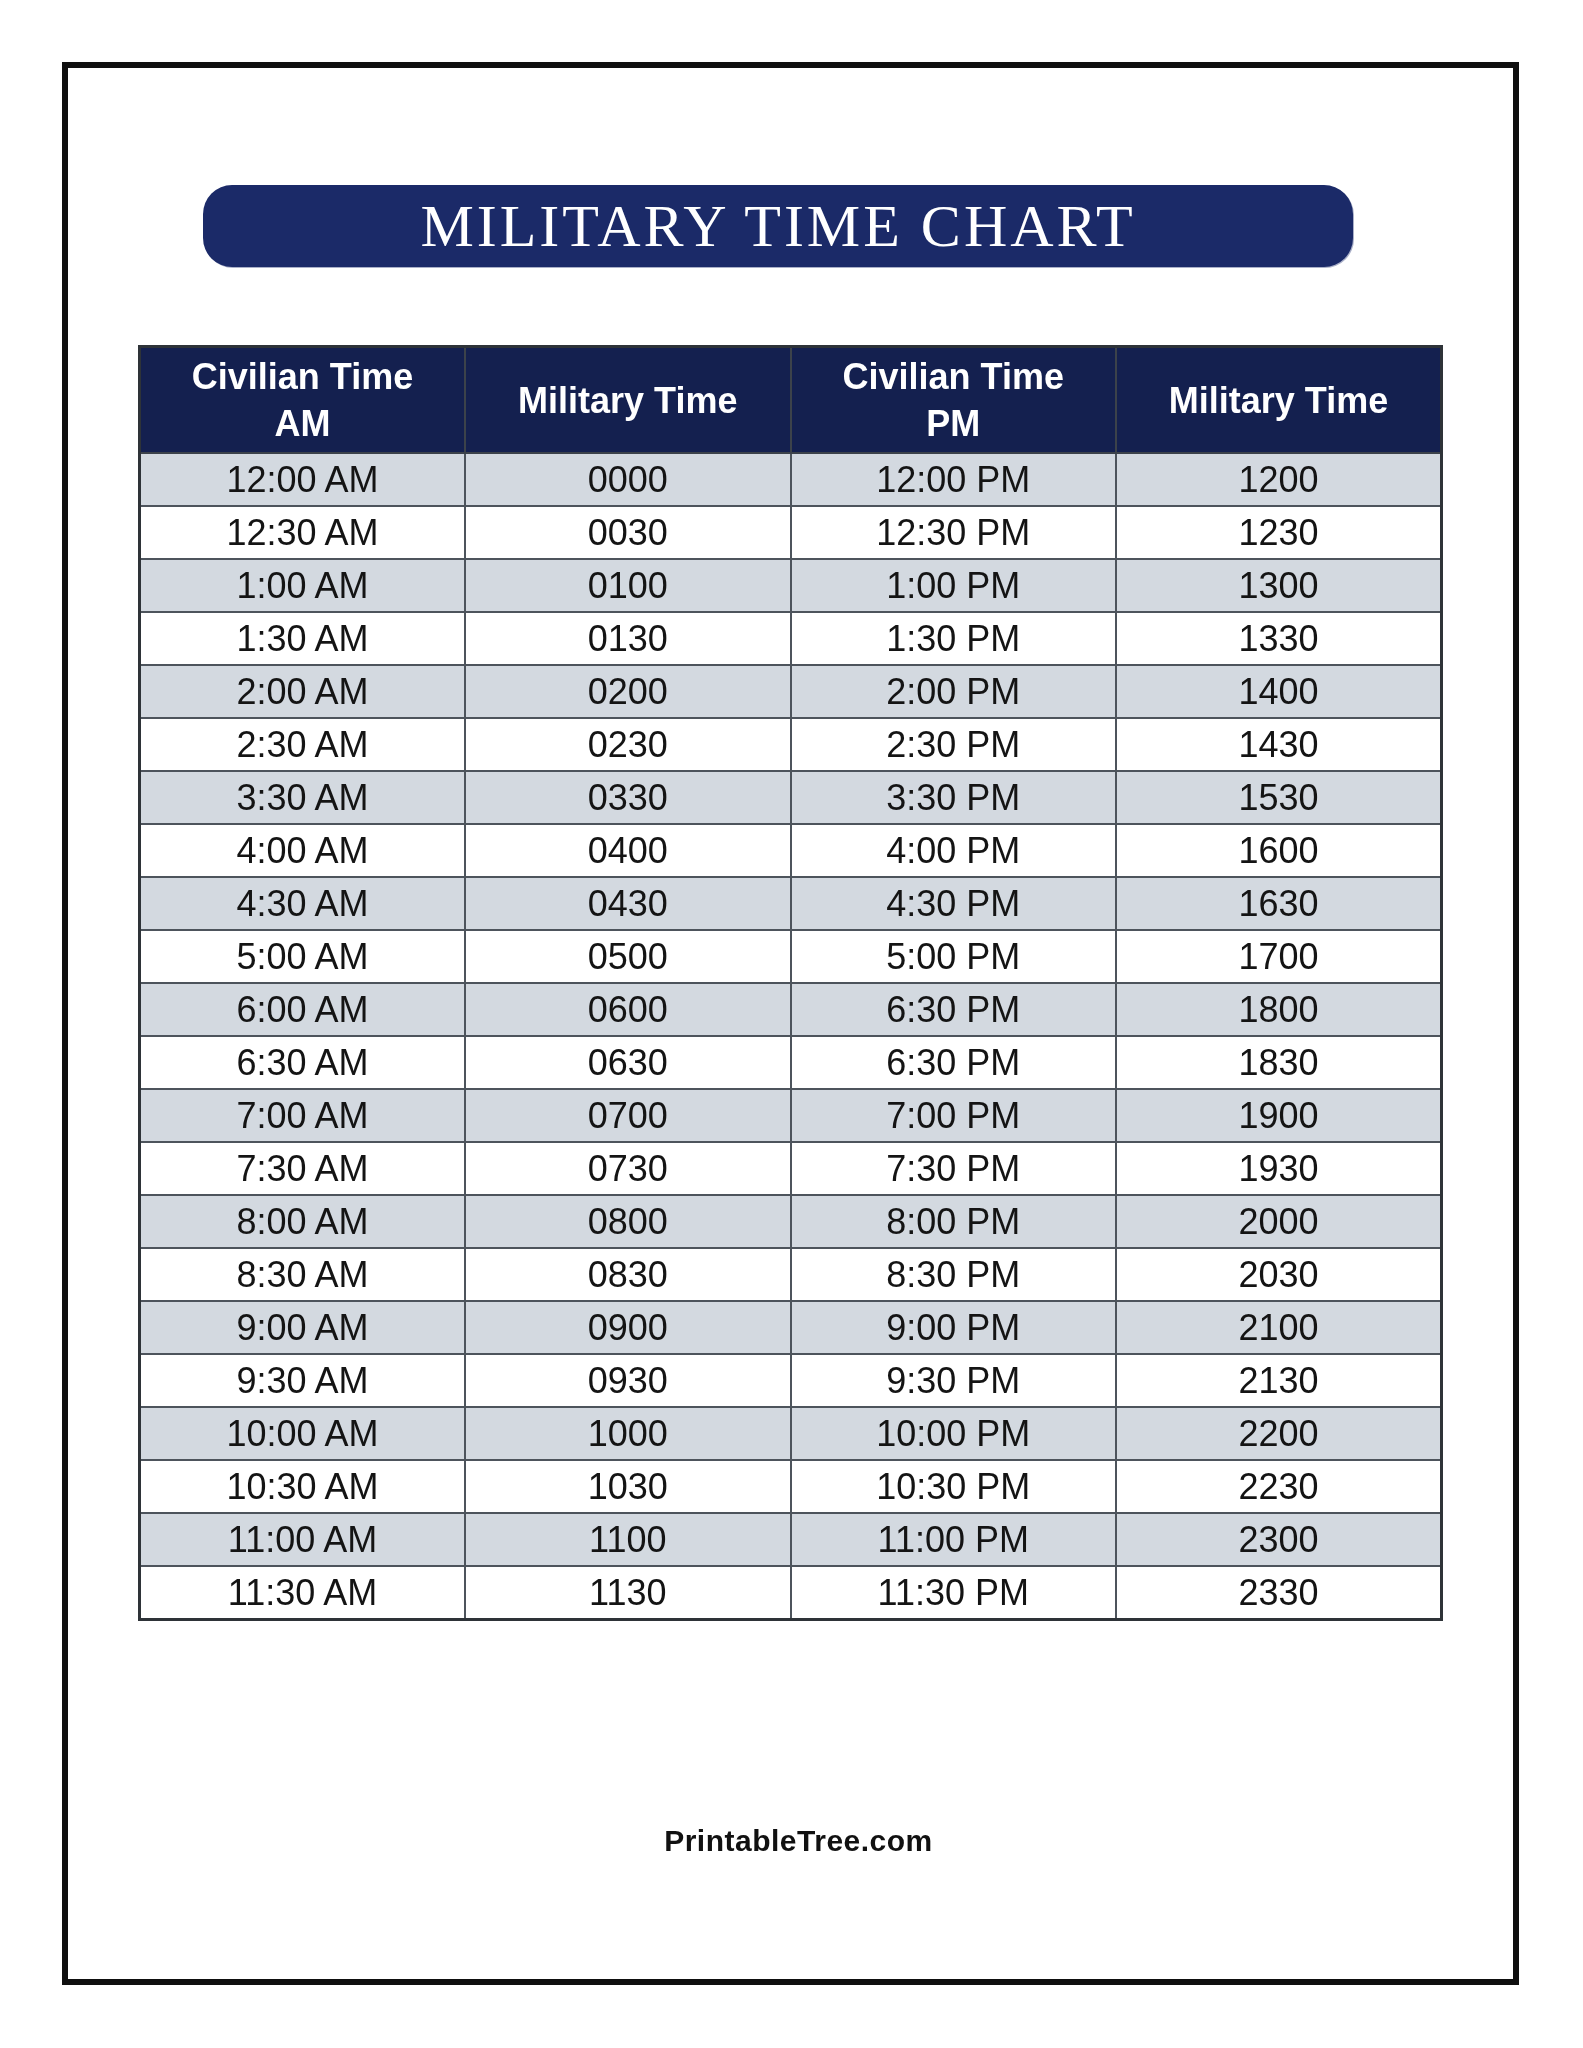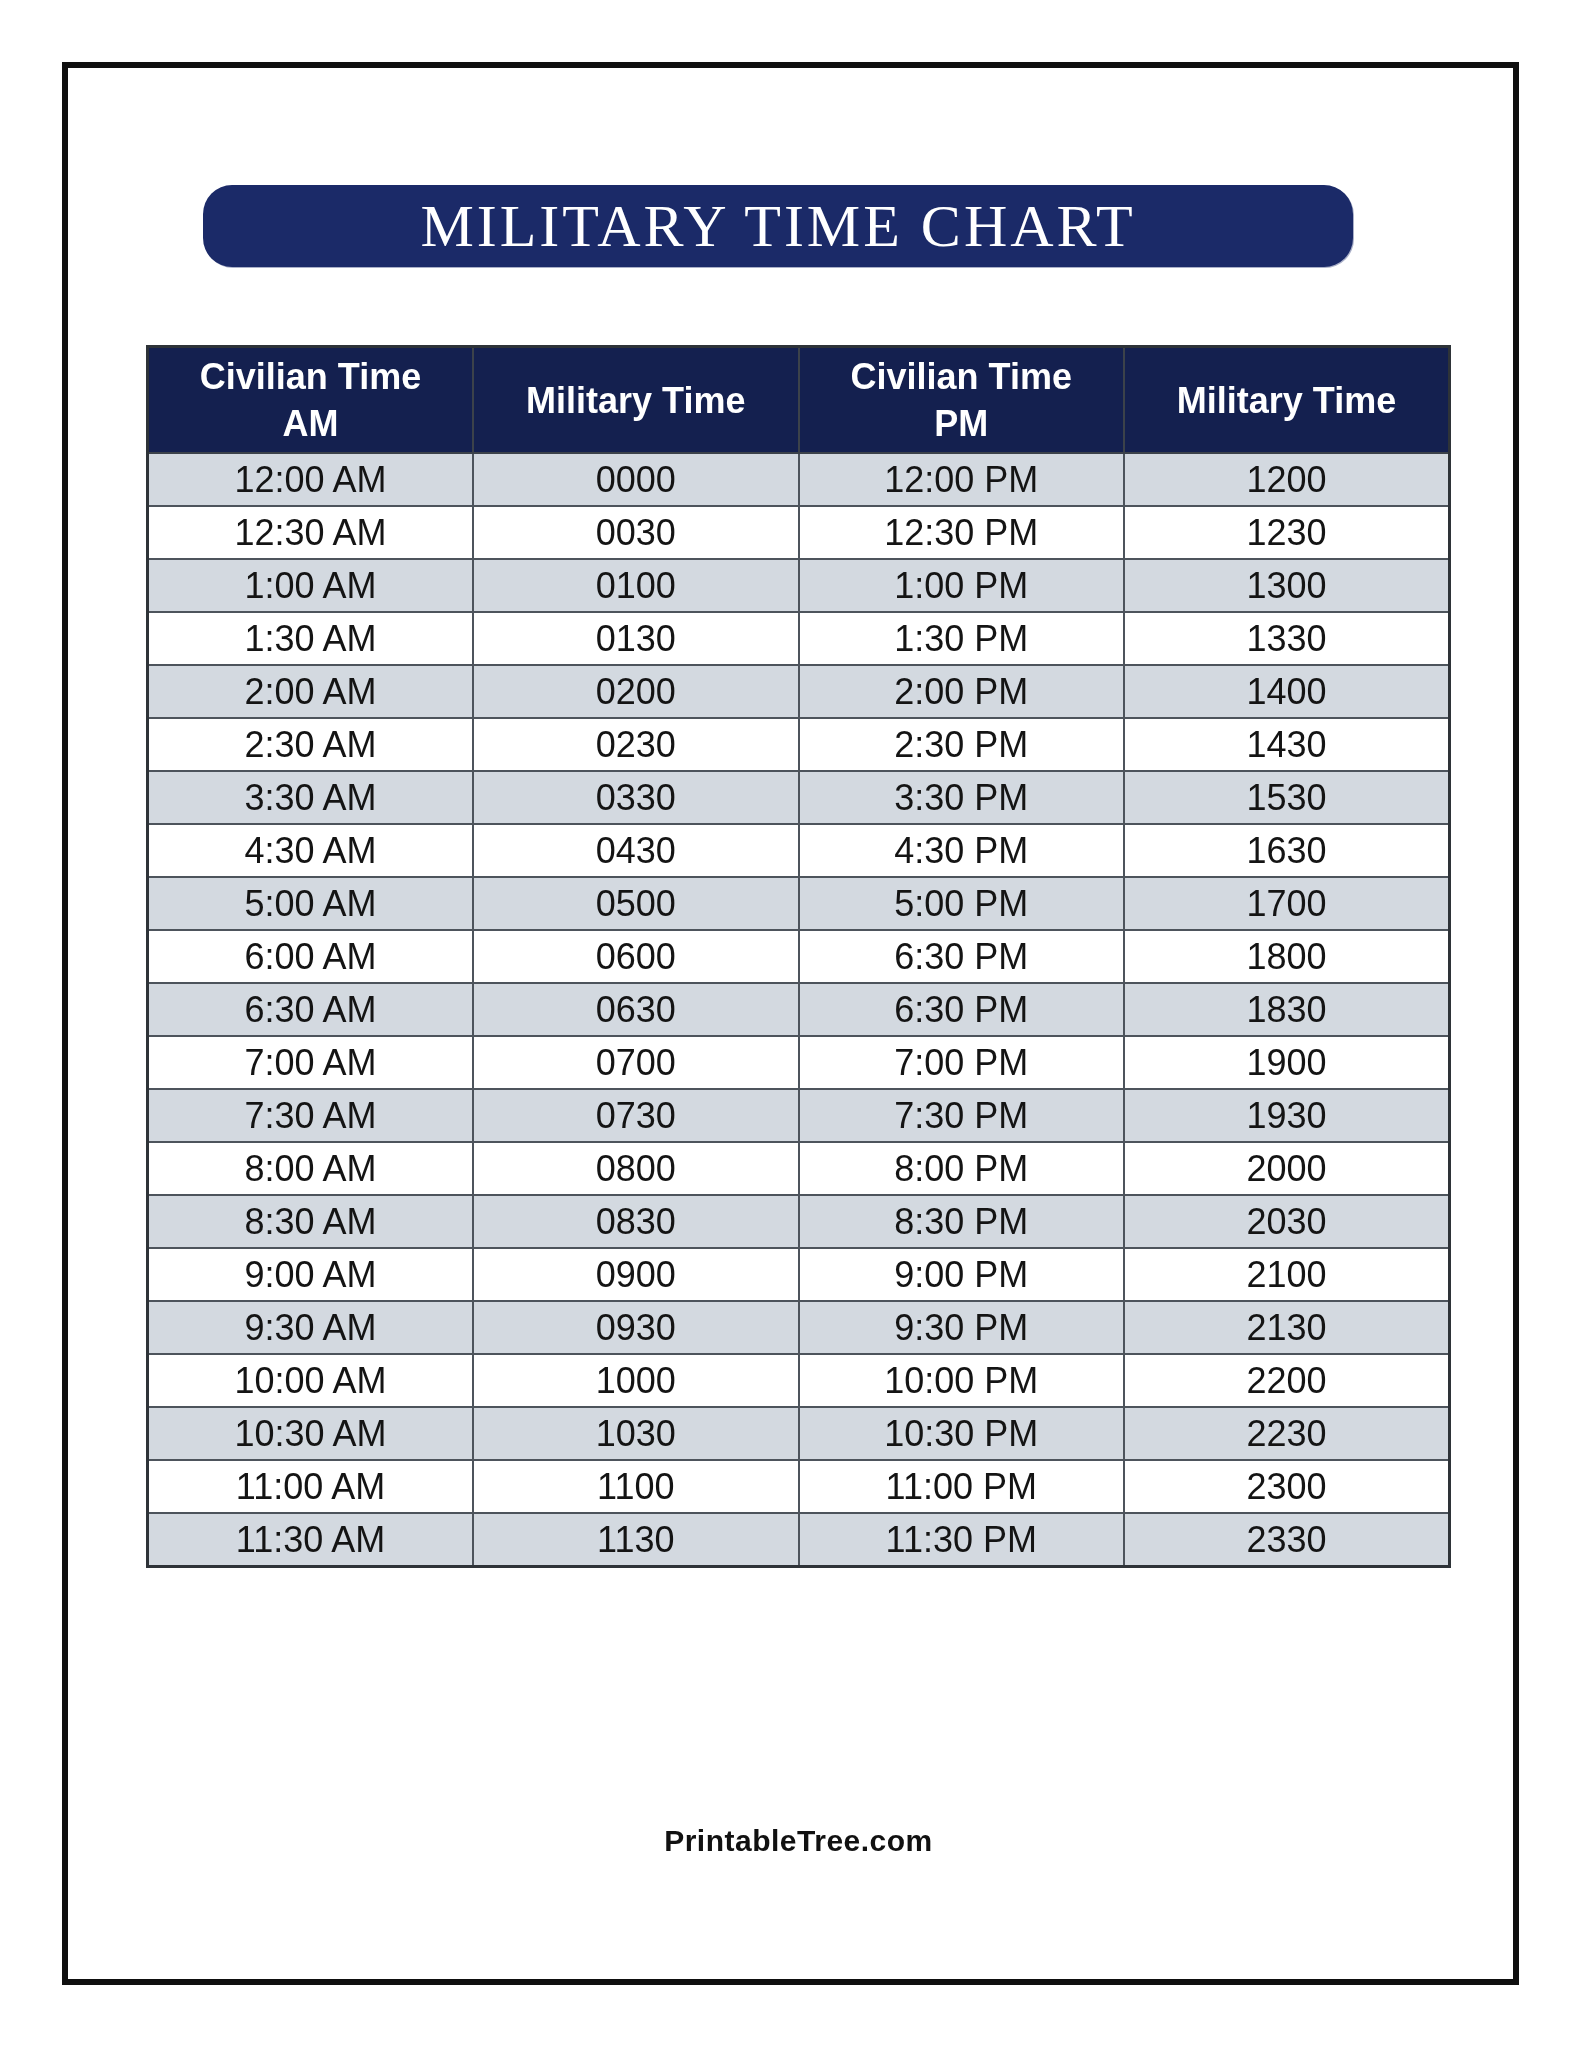--- a/index.html
+++ b/index.html
@@ -46,21 +46,20 @@
     white-space: nowrap;
   }
   table.chart {
     position: absolute;
     left: 70px;
     top: 277px;
     width: 1305px;
     border-collapse: collapse;
     table-layout: fixed;
     border: 3px solid #2e3338;
-    margin-left: 8px;
   }
   table.chart th {
     background: var(--header_bg, #14204f);
     color: #ffffff;
     height: 104px;
     font-size: 36px;
     font-weight: bold;
     text-align: center;
     vertical-align: middle;
     border: 2px solid #3c424a;
@@ -161,20 +160,26 @@
             <td>2:30 PM</td>
             <td>1430</td>
           </tr>
           <tr>
             <td>3:30 AM</td>
             <td>0330</td>
             <td>3:30 PM</td>
             <td>1530</td>
           </tr>
           <tr>
+            <td>4:00 AM</td>
+            <td>0400</td>
+            <td>4:00 PM</td>
+            <td>1600</td>
+          </tr>
+          <tr>
             <td>4:30 AM</td>
             <td>0430</td>
             <td>4:30 PM</td>
             <td>1630</td>
           </tr>
           <tr>
             <td>5:00 AM</td>
             <td>0500</td>
             <td>5:00 PM</td>
             <td>1700</td>

